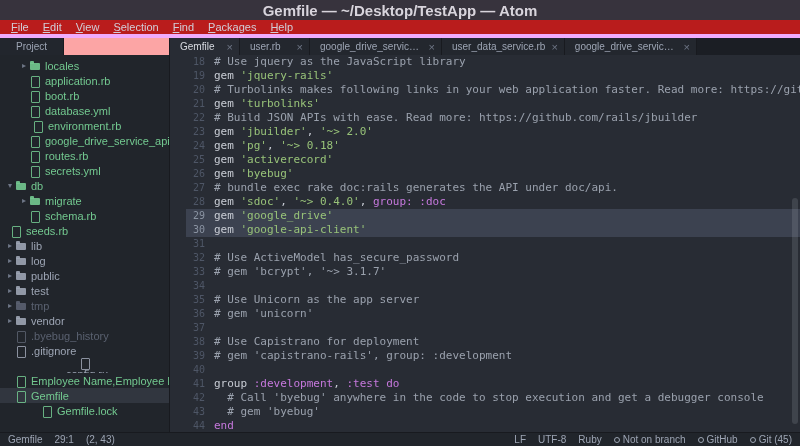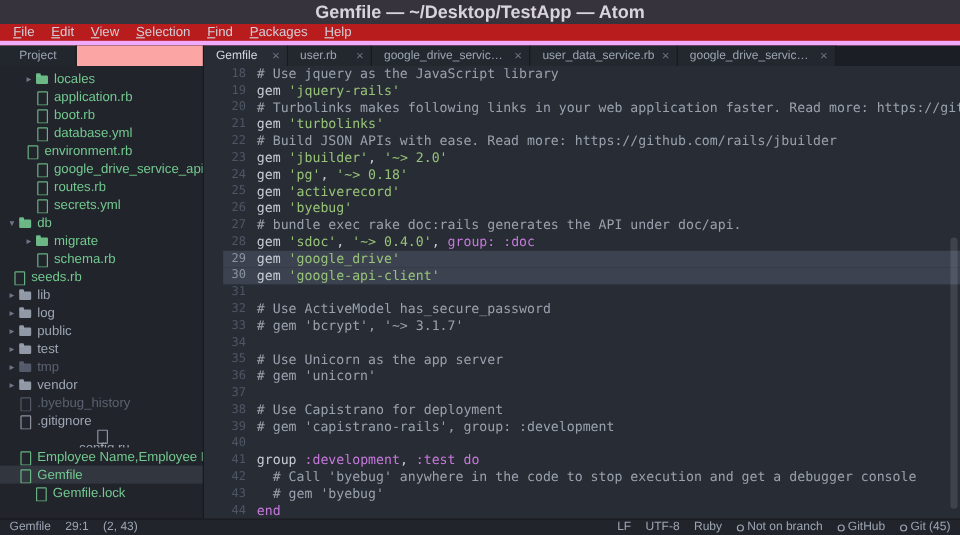--- a/index.html
+++ b/index.html
@@ -114,21 +114,21 @@
           <div class="tree-item c-added" style="padding-left: 19px;">
             <span class="chevron"></span>
             <span class="ticon i-file"></span>
             <span class="tree-label">boot.rb</span>
           </div>
           <div class="tree-item c-added" style="padding-left: 19px;">
             <span class="chevron"></span>
             <span class="ticon i-file"></span>
             <span class="tree-label">database.yml</span>
           </div>
-          <div class="tree-item c-added" style="padding-left: 11px;">
+          <div class="tree-item c-added" style="padding-left: 22px;">
             <span class="chevron"></span>
             <span class="ticon i-file"></span>
             <span class="tree-label">environment.rb</span>
           </div>
           <div class="tree-item c-added" style="padding-left: 19px;">
             <span class="chevron"></span>
             <span class="ticon i-file"></span>
             <span class="tree-label">google_drive_service_api_key.json</span>
           </div>
           <div class="tree-item c-added" style="padding-left: 19px;">
@@ -209,21 +209,21 @@
           <div class="tree-item c-added" style="padding-left: 5px;">
             <span class="chevron"></span>
             <span class="ticon i-file"></span>
             <span class="tree-label">Employee Name,Employee Email,Qualif</span>
           </div>
           <div class="tree-item c-added row-selected" style="padding-left: 5px;">
             <span class="chevron"></span>
             <span class="ticon i-file"></span>
             <span class="tree-label">Gemfile</span>
           </div>
-          <div class="tree-item c-added" style="padding-left: 18px;">
+          <div class="tree-item c-added" style="padding-left: 3px; margin-left: 28px;">
             <span class="chevron"></span>
             <span class="ticon i-file"></span>
             <span class="tree-label">Gemfile.lock</span>
           </div>
         </div>
     </div>
 
     <div class="right-pane">
       <div class="tabbar">
           <div class="tab active">

